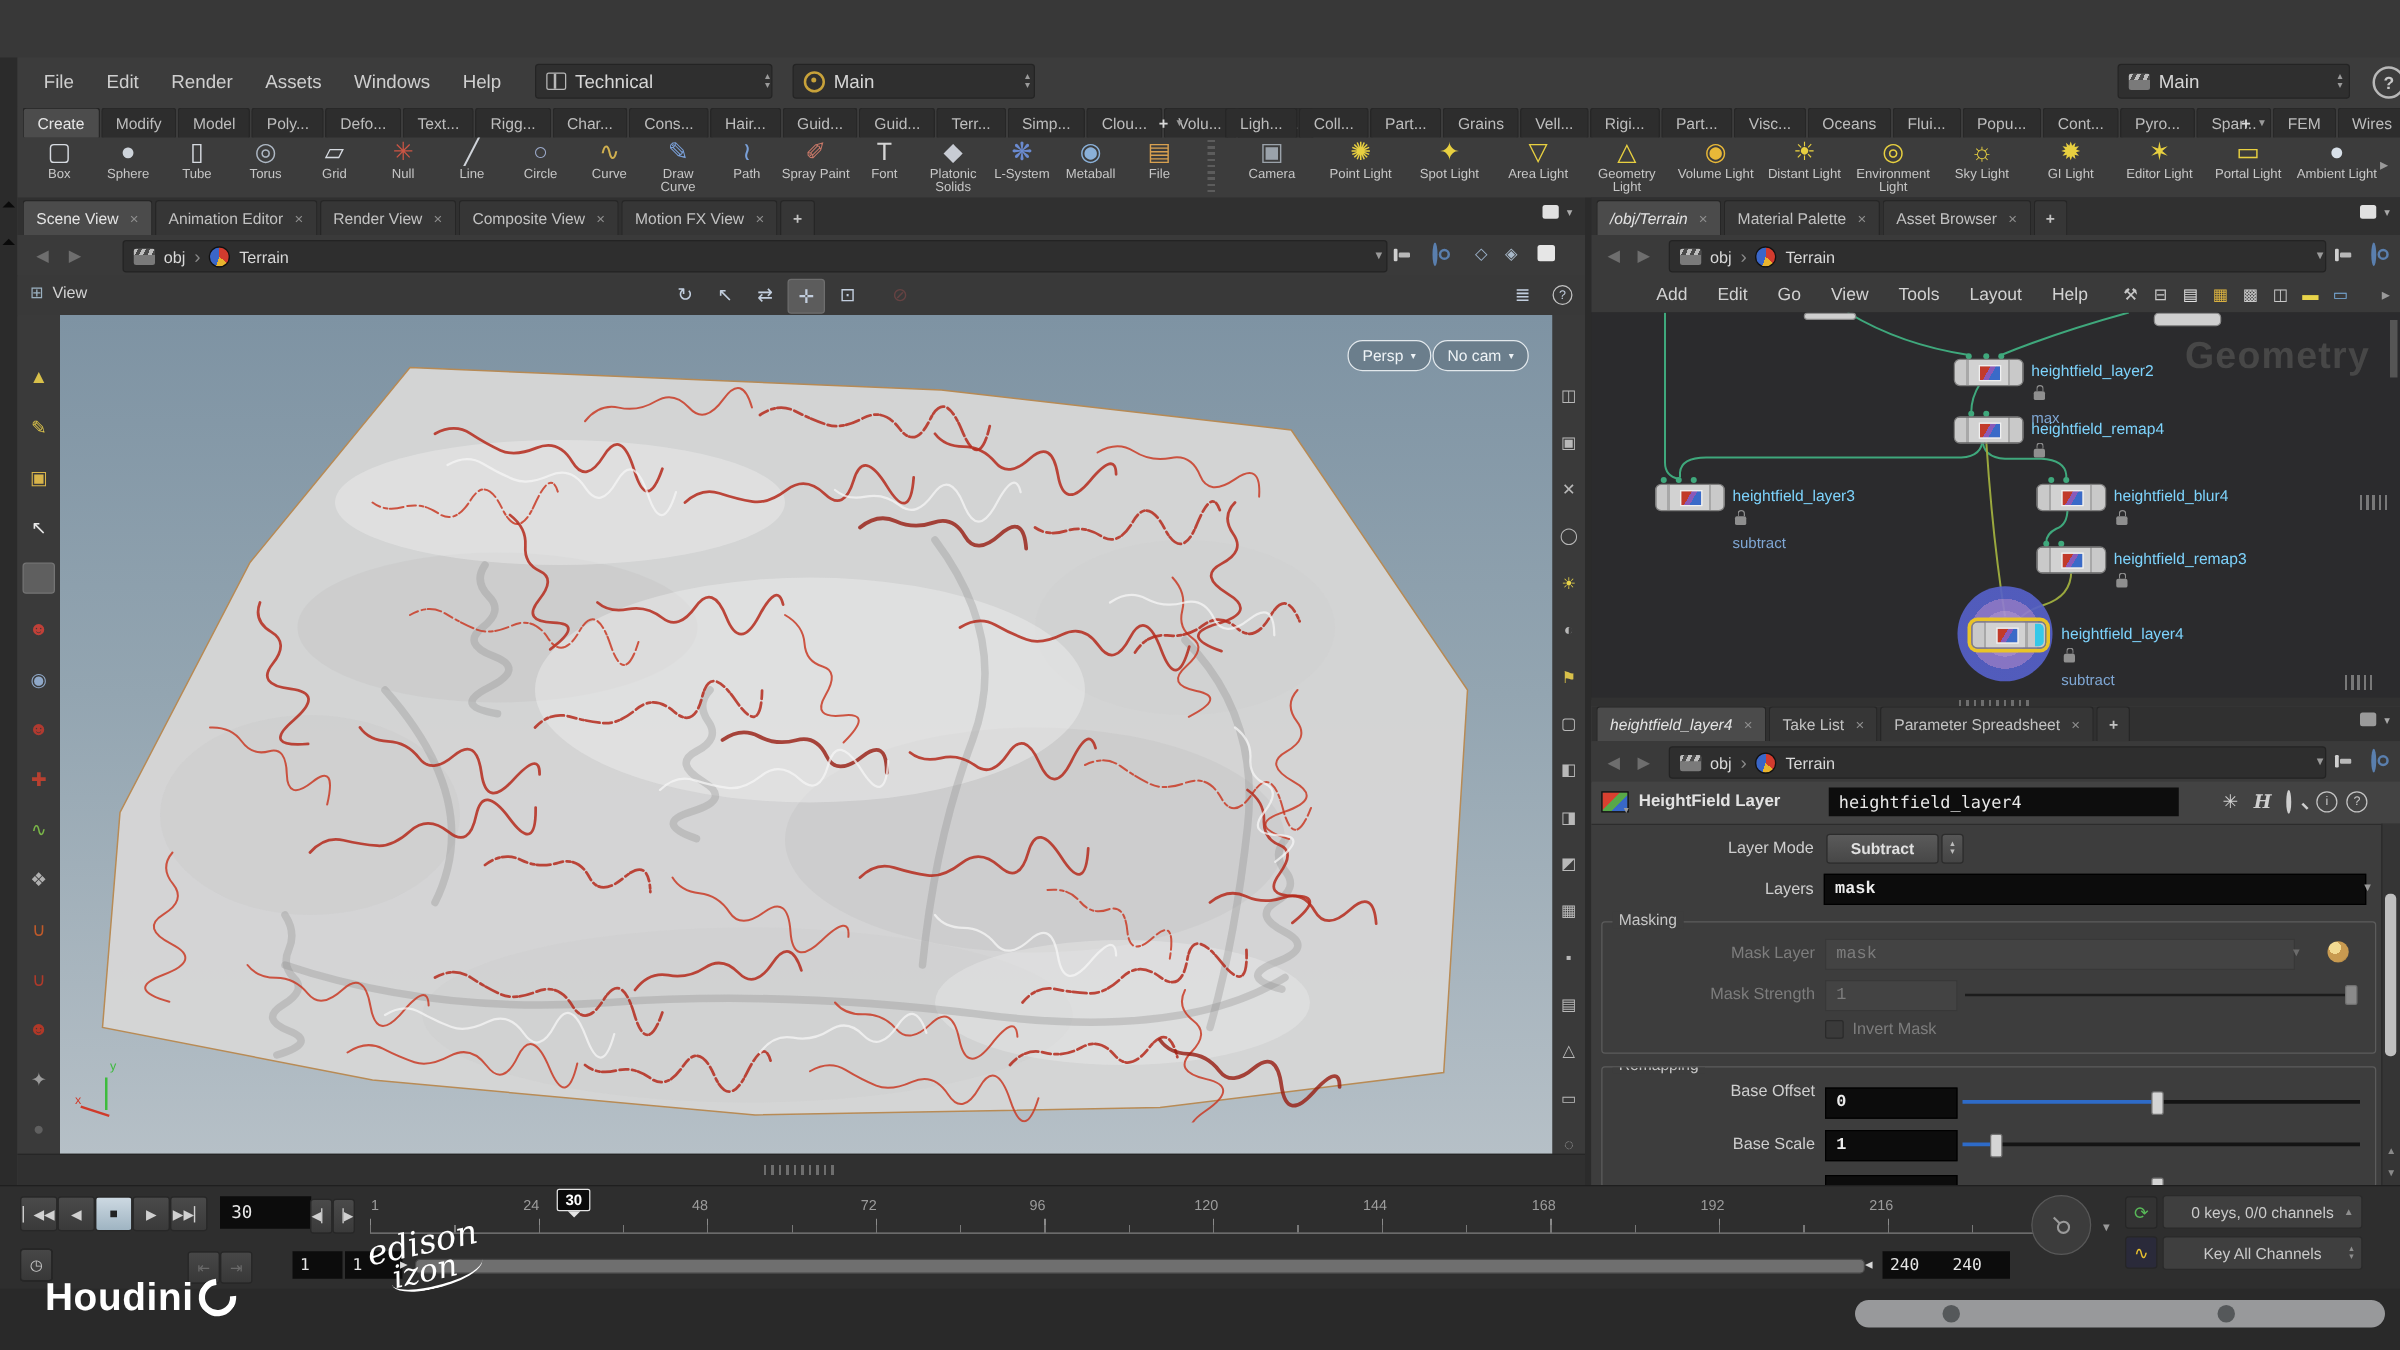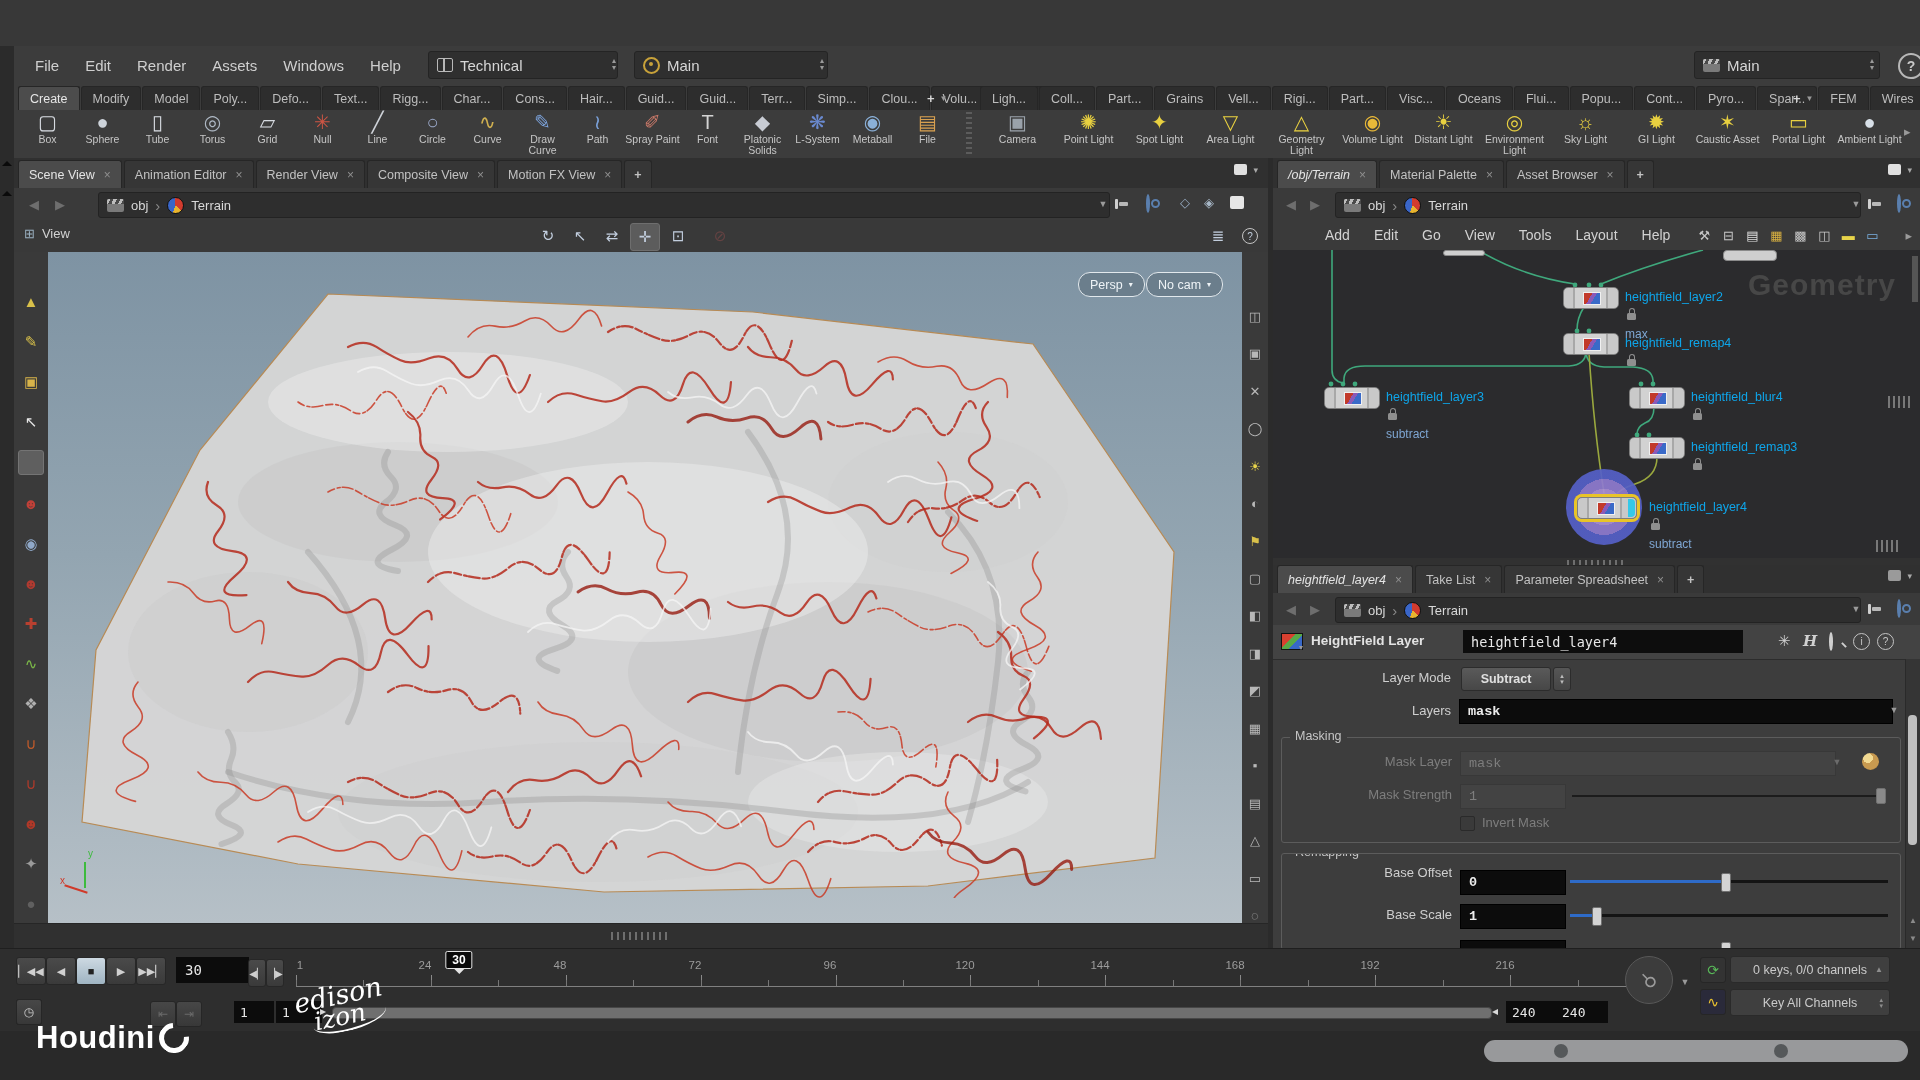--- a/index.html
+++ b/index.html
@@ -113,21 +113,21 @@
   .wires{position:absolute;left:0;top:0;pointer-events:none}
   .wires path{fill:none;stroke:#3fa87c;stroke-width:1.6}
   .wires path.wy{stroke:#9aa83e}
   .node{position:absolute;width:54px;height:20px}
   .nbody{position:absolute;left:0;top:0;width:54px;height:20px;border:1px solid #7e7e7e;border-radius:5px;
     background:linear-gradient(90deg,#c9c9c9 0 9px,#a8a8a8 9px 11px,#d2d2d2 11px 42px,#a8a8a8 42px 44px,#c9c9c9 44px 100%)}
   .nchip{position:absolute;left:19px;top:4px;width:16px;height:11px;border:1px solid #f0f0f0;
     background:linear-gradient(120deg,#c23a2a 0 38%,#8a5ab8 38% 58%,#3a6ac8 58% 100%)}
   .node.sel .nbody{box-shadow:0 0 0 3px #e9c428;width:58px}
   .node.sel .ncy{position:absolute;left:50px;top:1px;width:7px;height:18px;background:#35c8e8;border-radius:0 4px 4px 0}
-  .nname{position:absolute;left:62px;top:3px;white-space:nowrap;font-size:12.5px;color:#0ea5e9}
+  .nname{position:absolute;left:62px;top:3px;white-space:nowrap;font-size:12.5px;color:#7dd3fc}
   .node.sel .nname{left:72px}
   .nlk{position:absolute;left:64px;top:26px;width:9px;height:7px;background:#8f8f8f;border-radius:1.5px}
   .nlk::before{content:"";position:absolute;left:1.5px;top:-5px;width:4px;height:4px;border:1.6px solid #8f8f8f;border-bottom:none;border-radius:3px 3px 0 0}
   .node.sel .nlk{left:74px}
   .nmod{position:absolute;left:62px;top:40px;font-size:12px;color:#7fa7d4;white-space:nowrap}
   .node.sel .nmod{left:72px}
   #halo{position:absolute;left:293px;top:219px;width:76px;height:76px;border-radius:50%;opacity:.92;
    background:radial-gradient(circle,#a98fd6 0 34%,#8f7bd0 34% 52%,#5560c8 52% 72%,#4550bb 72% 100%)}
   .pnode{position:absolute;background:#cfcfcf;border-radius:4px;border:1px solid #8a8a8a}
   .gscroll{position:absolute;background:#555}
@@ -423,21 +423,21 @@
         <div class="tool">
         <span class="tg" style="color: rgb(232, 208, 64);">☼</span>
         <span class="tl">Sky Light</span>
       </div>
         <div class="tool">
         <span class="tg" style="color: rgb(232, 208, 64);">✹</span>
         <span class="tl">GI Light</span>
       </div>
         <div class="tool">
         <span class="tg" style="color: rgb(232, 208, 64);">✶</span>
-        <span class="tl">Caustic Asset</span>
+        <span class="tl">Editor Light</span>
       </div>
         <div class="tool">
         <span class="tg" style="color: rgb(232, 208, 64);">▭</span>
         <span class="tl">Portal Light</span>
       </div>
         <div class="tool">
         <span class="tg" style="color: rgb(216, 224, 232);">●</span>
         <span class="tl">Ambient Light</span>
       </div>
       </div>

